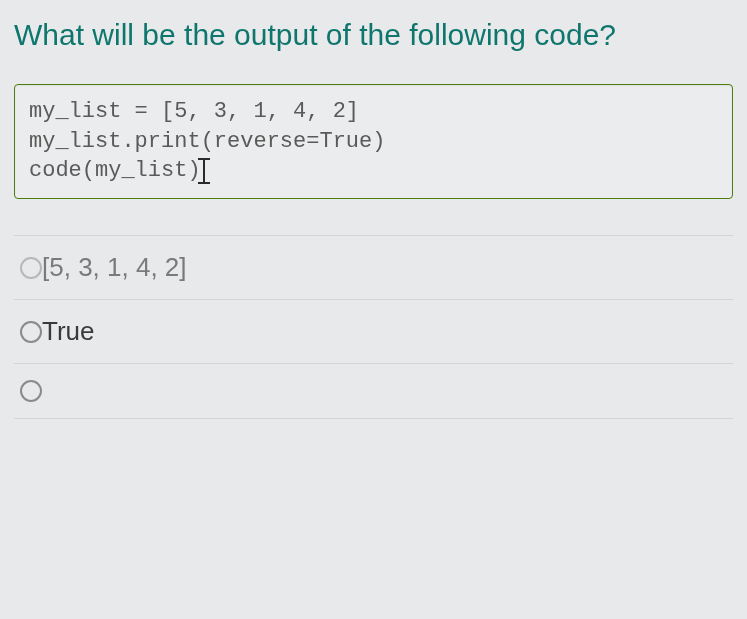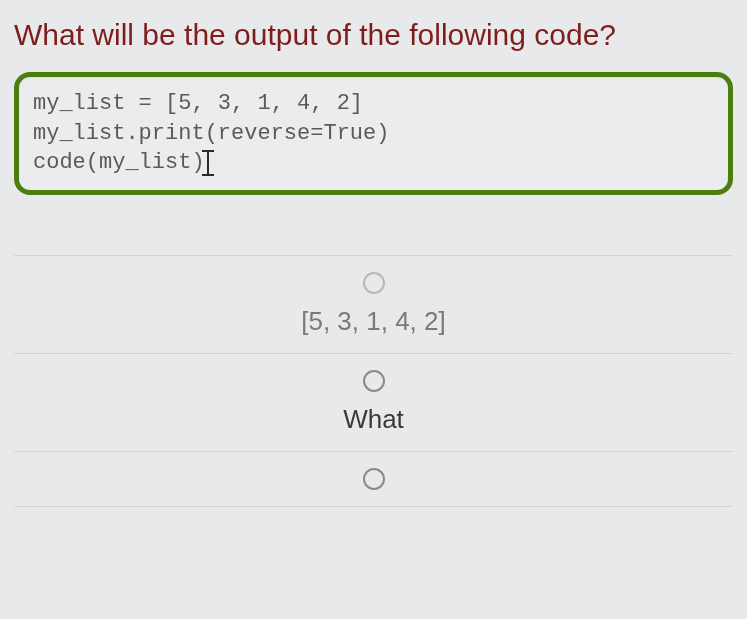--- a/index.html
+++ b/index.html
@@ -10,51 +10,50 @@
     body {
       width: 747px;
       height: 619px;
       background: #e8e9ea;
       font-family: Arial, Helvetica, sans-serif;
       padding: 18px 14px;
       overflow: hidden;
     }
     .question-title {
       font-size: 30px;
-      color: #7f1d1d;
-      margin-bottom: 20px;
+      color: #0f766e;
+      margin-bottom: 32px;
       font-weight: 400;
     }
     .code-block {
       background: #ebeced;
-      border: 5px solid #4d7c0f;
-      border-radius: 16px;
+      border: 1px solid #4d7c0f;
+      border-radius: 4px;
       padding: 12px 14px;
-      margin-bottom: 60px;
+      margin-bottom: 36px;
       box-shadow: inset 0 1px 2px rgba(0,0,0,0.06);
     }
     .code-line {
       font-family: "Consolas", "Courier New", monospace;
       font-size: 22px;
       color: #5a5a5a;
       line-height: 1.35;
       white-space: pre;
     }
     .options {
       display: flex;
       flex-direction: column;
     }
     .option {
       display: flex;
       align-items: center;
-      gap: 12px;
+      gap: 0;
       padding: 16px 6px;
       border-bottom: 1px solid #d4d5d6;
       cursor: pointer;
-      flex-direction: column;
     }
     .option:first-child {
       border-top: 1px solid #d4d5d6;
     }
     .radio {
       width: 22px;
       height: 22px;
       border: 2px solid #8a8a8a;
       border-radius: 50%;
       flex-shrink: 0;
@@ -109,18 +108,18 @@
   <div class="code-line"><span>code(my_list)</span><span class="cursor-ibeam"></span></div>
 </div>
 
 <div class="options">
   <div class="option faded">
     <span class="radio"></span>
     <span class="option-label">[5, 3, 1, 4, 2]</span>
   </div>
   <div class="option">
     <span class="radio"></span>
-    <span class="option-label">What</span>
+    <span class="option-label">True</span>
   </div>
   <div class="option">
     <span class="radio"></span>
   </div>
 </div>
 
 </body></html>

